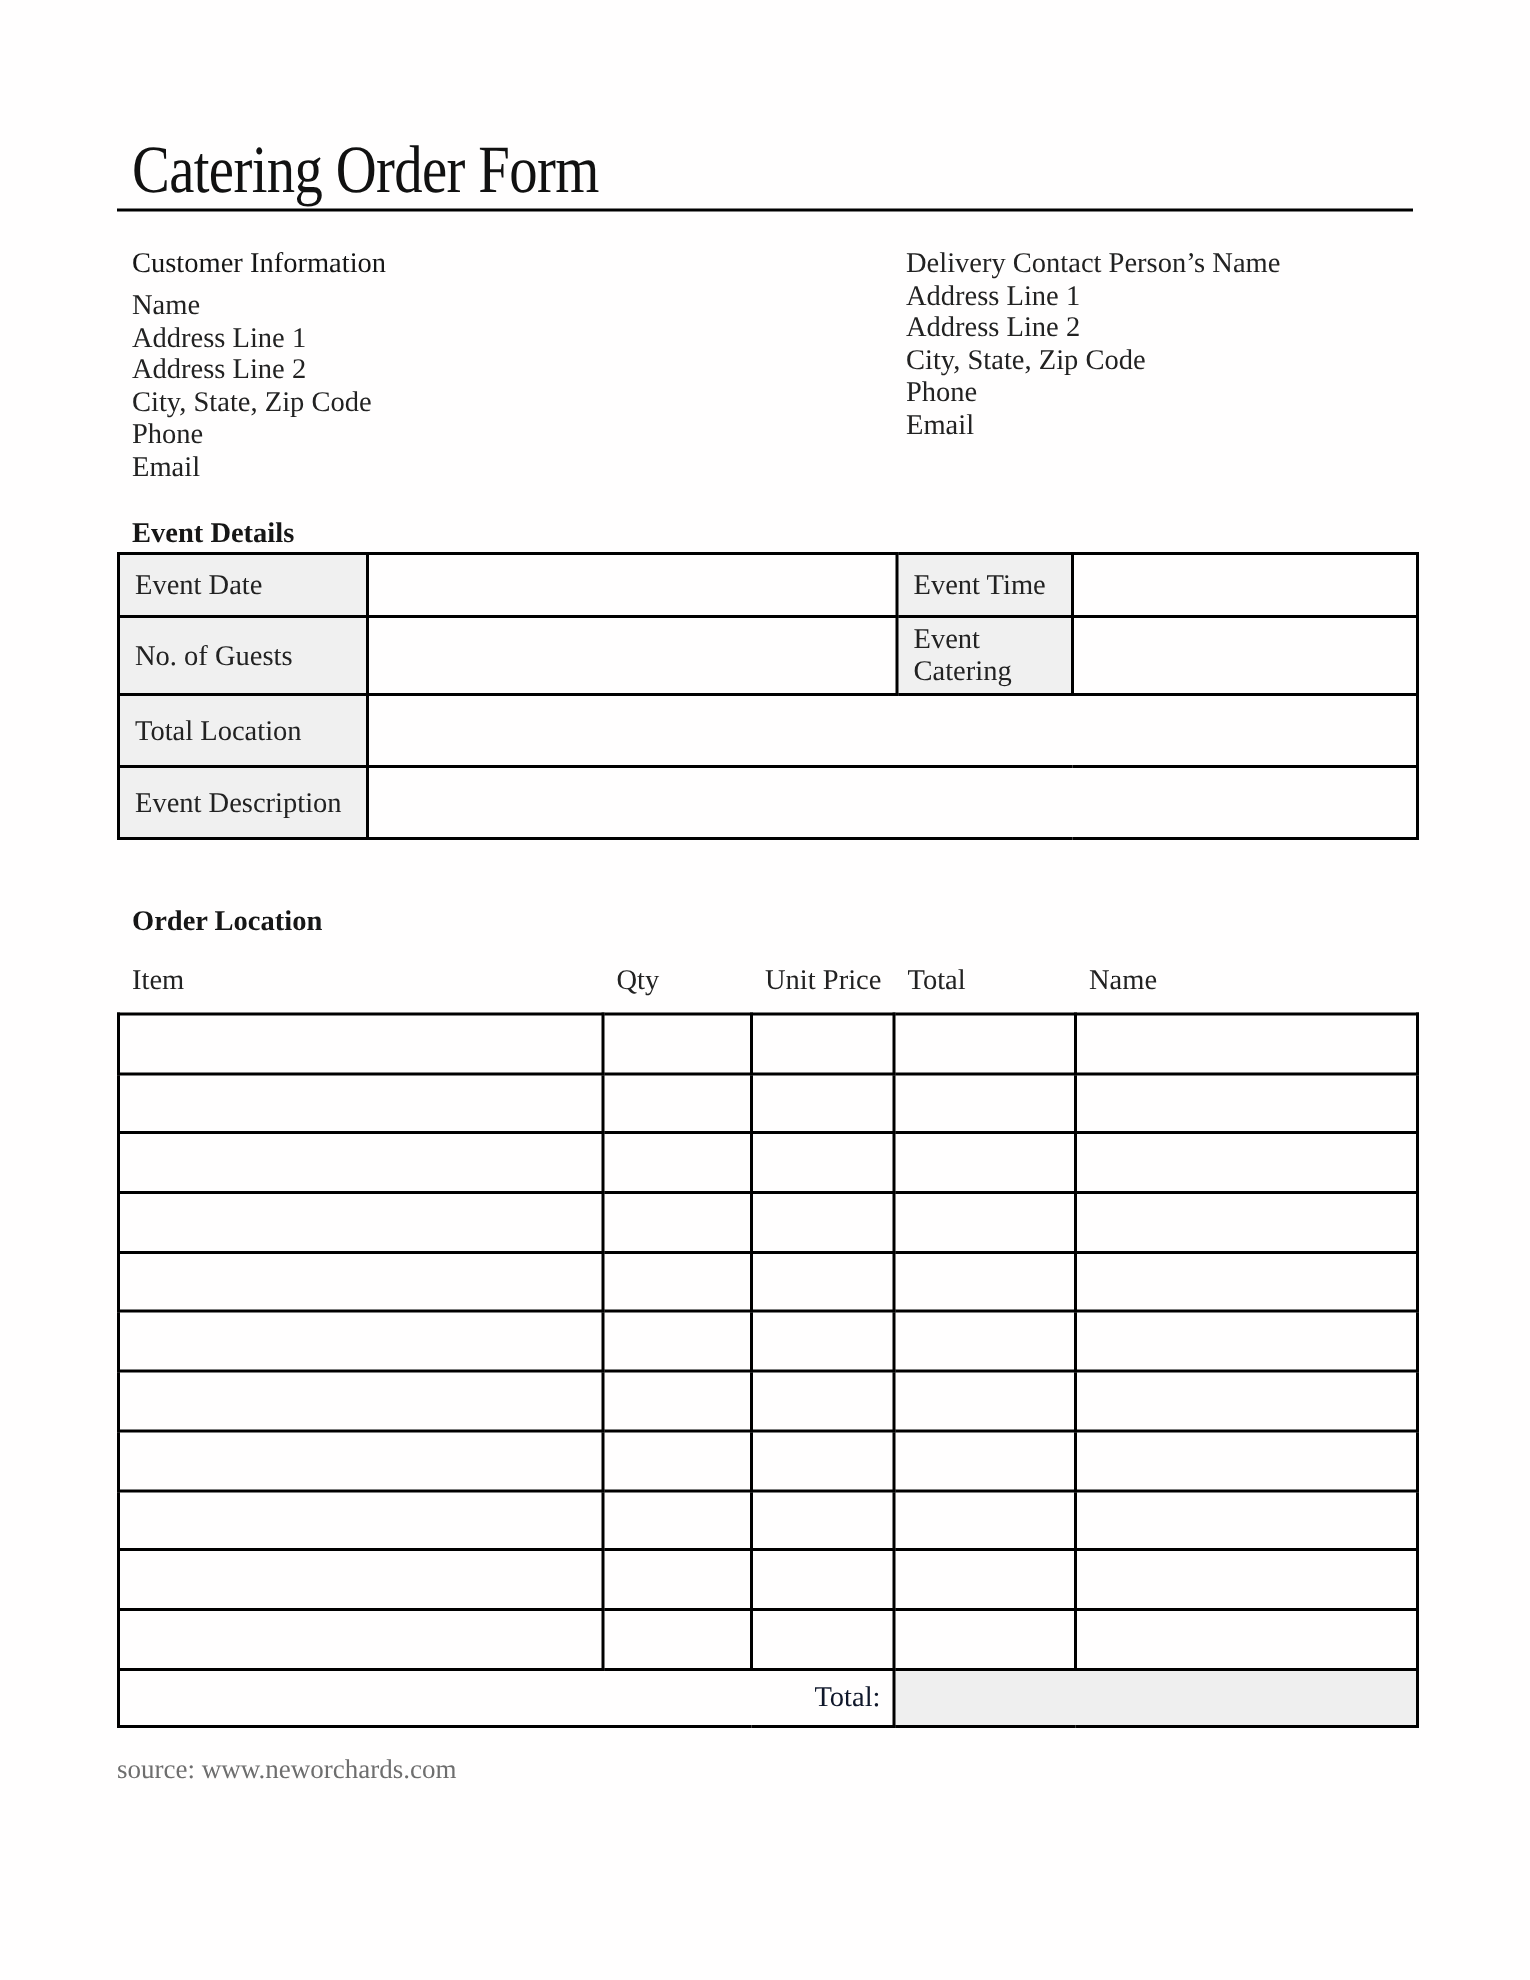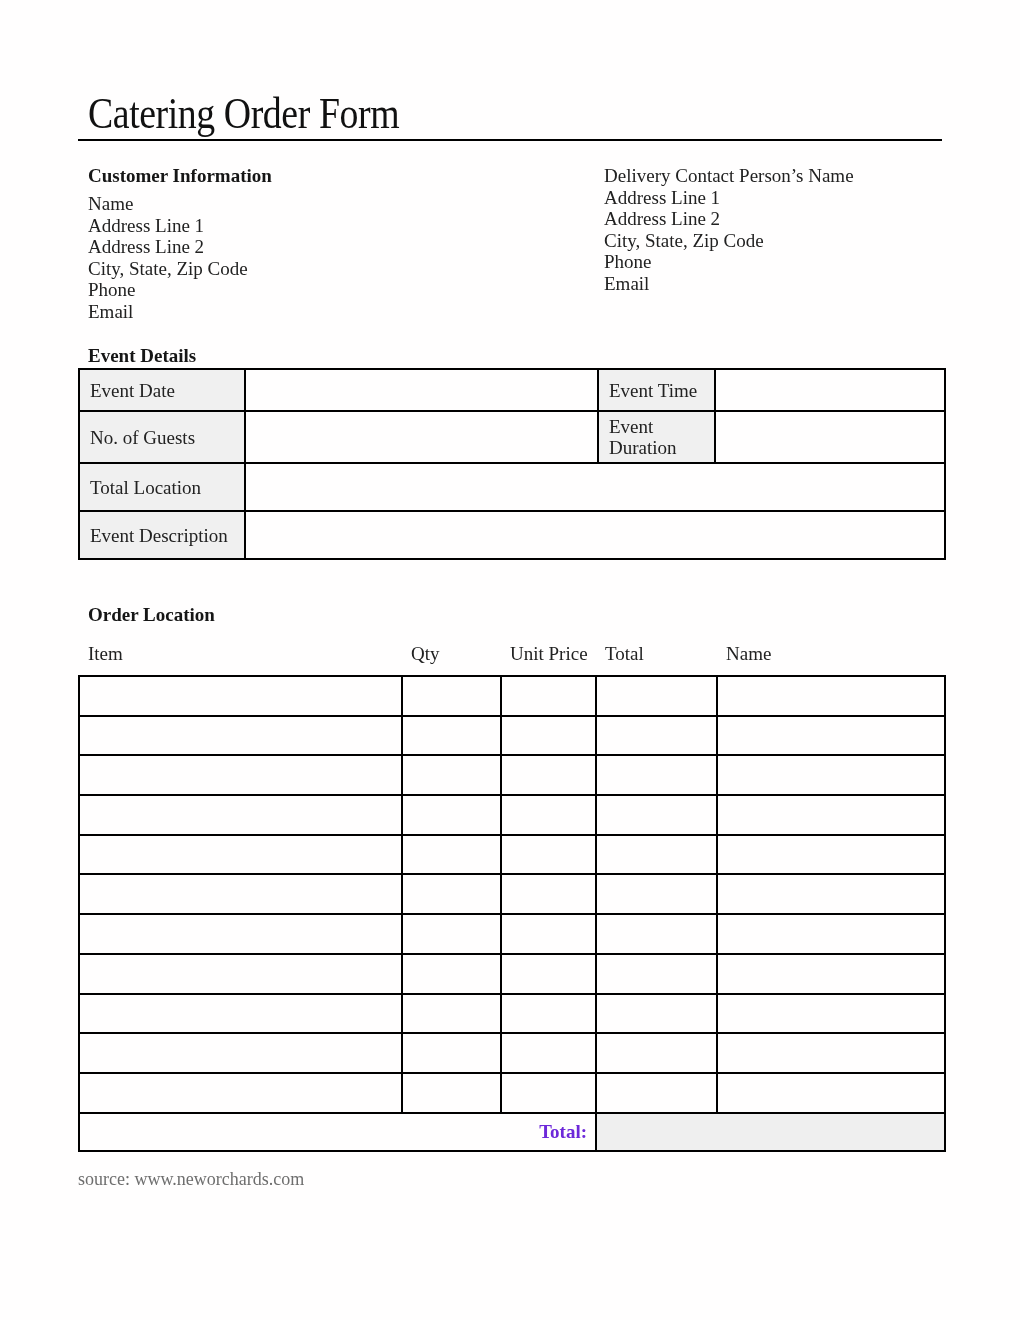--- a/index.html
+++ b/index.html
@@ -21,21 +21,21 @@
   }
   .title-rule {
     position: absolute; left: 78px; top: 139px; width: 864px; height: 2px;
     background: #000;
   }
 
   
   .info-col { position: absolute; top: 165px; }
   .info-col.customer { left: 88px; width: 480px; }
   .info-col.delivery { left: 604px; width: 380px; }
-  .info-heading { font-size: 19px; font-weight: bold; line-height: 22px; margin-bottom: 6px; color: #161616; }
+  .info-heading { font-size: 19px; font-weight: normal; line-height: 22px; margin-bottom: 6px; color: #161616; }
   .field-line { font-size: 19px; line-height: 21.5px; color: #222; }
 
   
   .section-heading {
     position: absolute; left: 88px;
     font-size: 19px; font-weight: bold; color: #161616;
   }
   .heading-event { top: 345px; }
   .heading-order { top: 604px; }
 
@@ -56,22 +56,22 @@
     position: absolute; left: 78px; top: 643px; width: 866px;
     display: flex; font-size: 19px; color: #222;
   }
   .order-cols .col-h { padding-left: 10px; flex: 0 0 auto; }
 
   
   .order-table { position: absolute; left: 78px; top: 675px; width: 866px; }
   .order-table td { height: 39.7px; }
   .order-table tfoot td { height: 38px; }
   .total-label-cell {
-    text-align: right; font-weight: bold; padding-right: 8px;
-    vertical-align: middle; background: #fffefe; color: #6d28d9;
+    text-align: right; font-weight: normal; padding-right: 8px;
+    vertical-align: middle; background: #fffefe; color: #0f172a;
   }
   .total-value-cell { background: #efefef; }
 
   
   .footer-source {
     position: absolute; left: 78px; top: 1169px;
     font-size: 18px; color: #6e6e6e;
   }
 </style>
 </head>
@@ -117,21 +117,21 @@
     <tbody>
       <tr style="height:42px">
         <td class="label-cell">Event Date</td>
         <td class="value-cell"></td>
         <td class="label-cell">Event Time</td>
         <td class="value-cell"></td>
       </tr>
       <tr style="height:46px">
         <td class="label-cell">No. of Guests</td>
         <td class="value-cell"></td>
-        <td class="label-cell">Event Duration</td>
+        <td class="label-cell">Event Catering</td>
         <td class="value-cell"></td>
       </tr>
       <tr style="height:48px">
         <td class="label-cell">Total Location</td>
         <td class="value-cell" colspan="3"></td>
       </tr>
       <tr style="height:48px">
         <td class="label-cell">Event Description</td>
         <td class="value-cell" colspan="3"></td>
       </tr>

